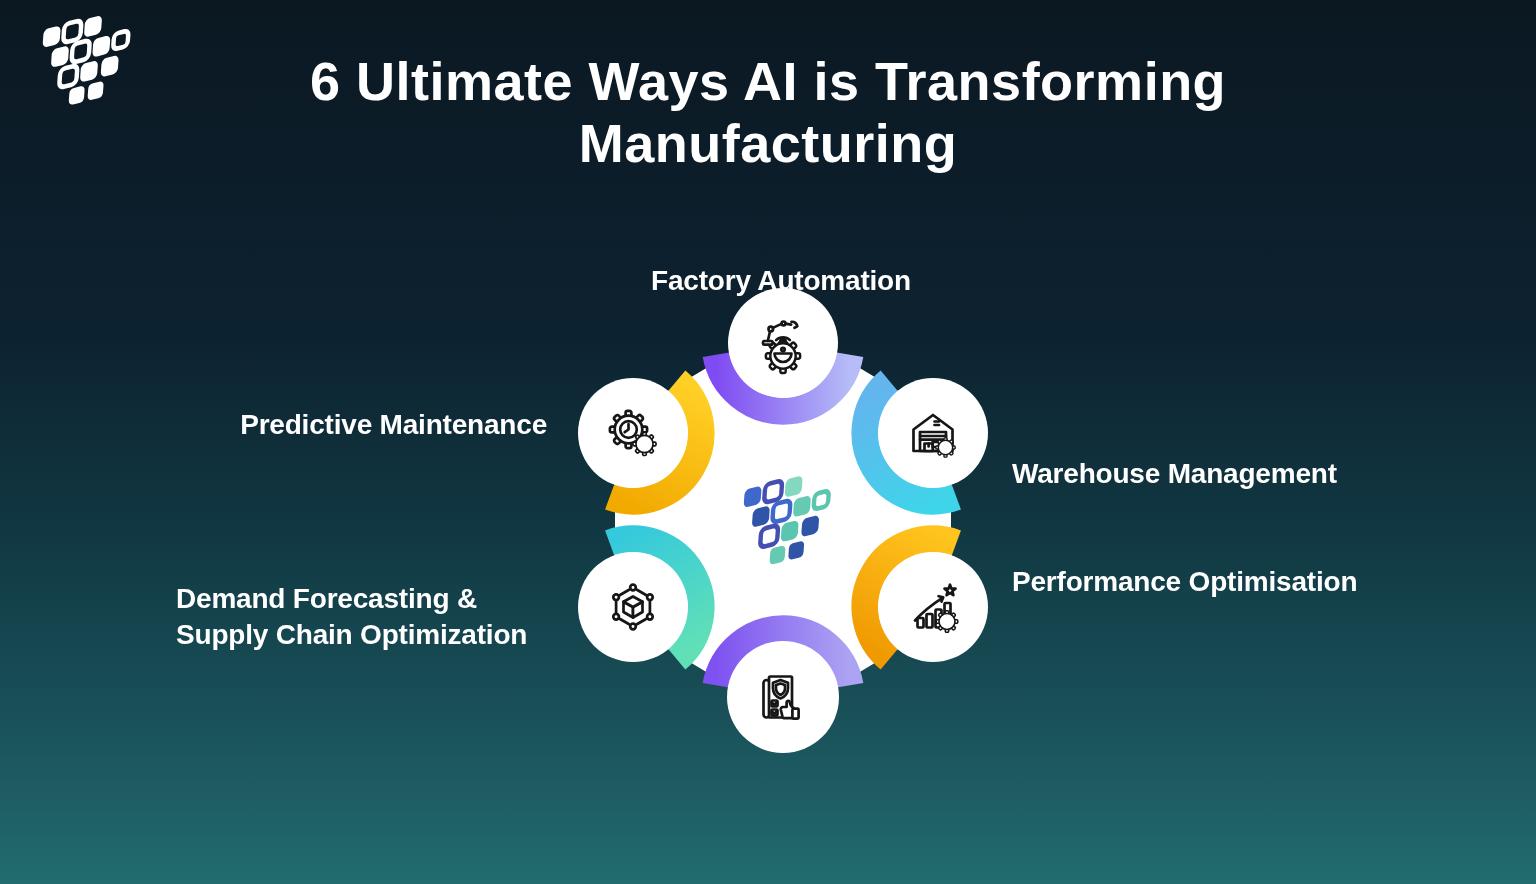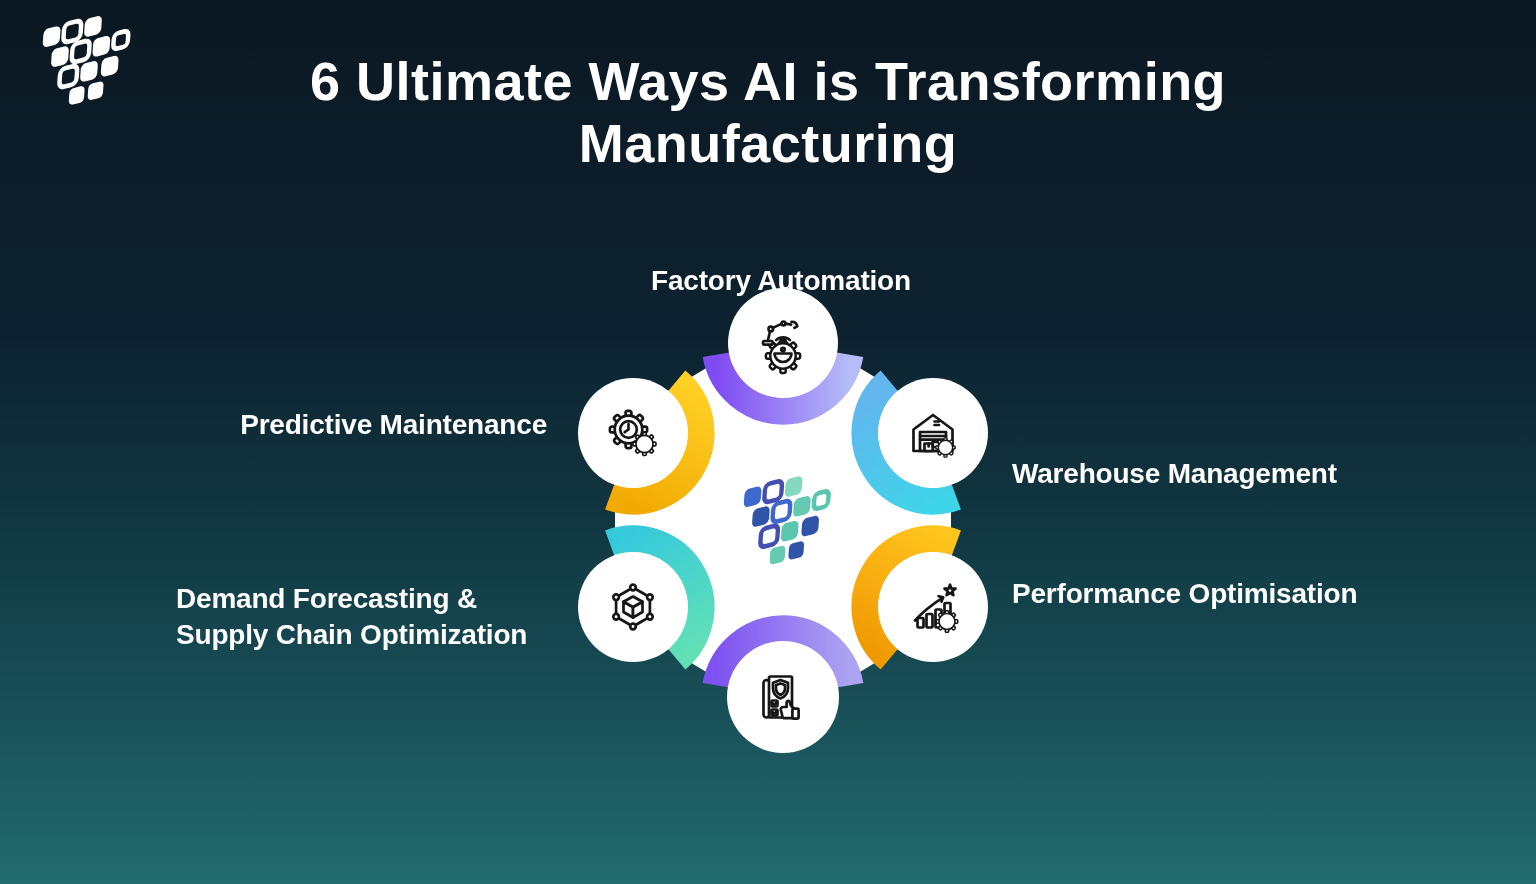--- a/index.html
+++ b/index.html
@@ -199,18 +199,18 @@
       <rect x="-24" y="4" width="19" height="19" rx="5.5" fill="none" stroke="#454FB2" stroke-width="5"></rect>
       <rect x="-1" y="4" width="19" height="19" rx="5.5" fill="#5AC6B0"></rect>
       <rect x="22" y="4" width="19" height="19" rx="5.5" fill="#2F54A8"></rect>
       <rect x="-12" y="27" width="17" height="17" rx="5" fill="#66C9B2"></rect>
       <rect x="9" y="27" width="17" height="17" rx="5" fill="#2F54A8"></rect>
     </g>
   </svg>
 
   <div class="node-label lbl-center" style="left:781px;top:243px;margin-top:20px;">Factory Automation</div>
   <div class="node-label" style="left:1012px;top:413px;margin-top:43px;">Warehouse Management</div>
-  <div class="node-label" style="left:1012px;top:576px;">Performance Optimisation</div>
+  <div class="node-label" style="left:1012px;top:564px;">Performance Optimisation</div>
   <div class="node-label" style="left:176px;top:581px;">Demand Forecasting &amp;
 Supply Chain Optimization</div>
   <div class="node-label lbl-right" style="right:989px;top:407px;">Predictive Maintenance</div>
 
 </div>
 
 </body></html>

